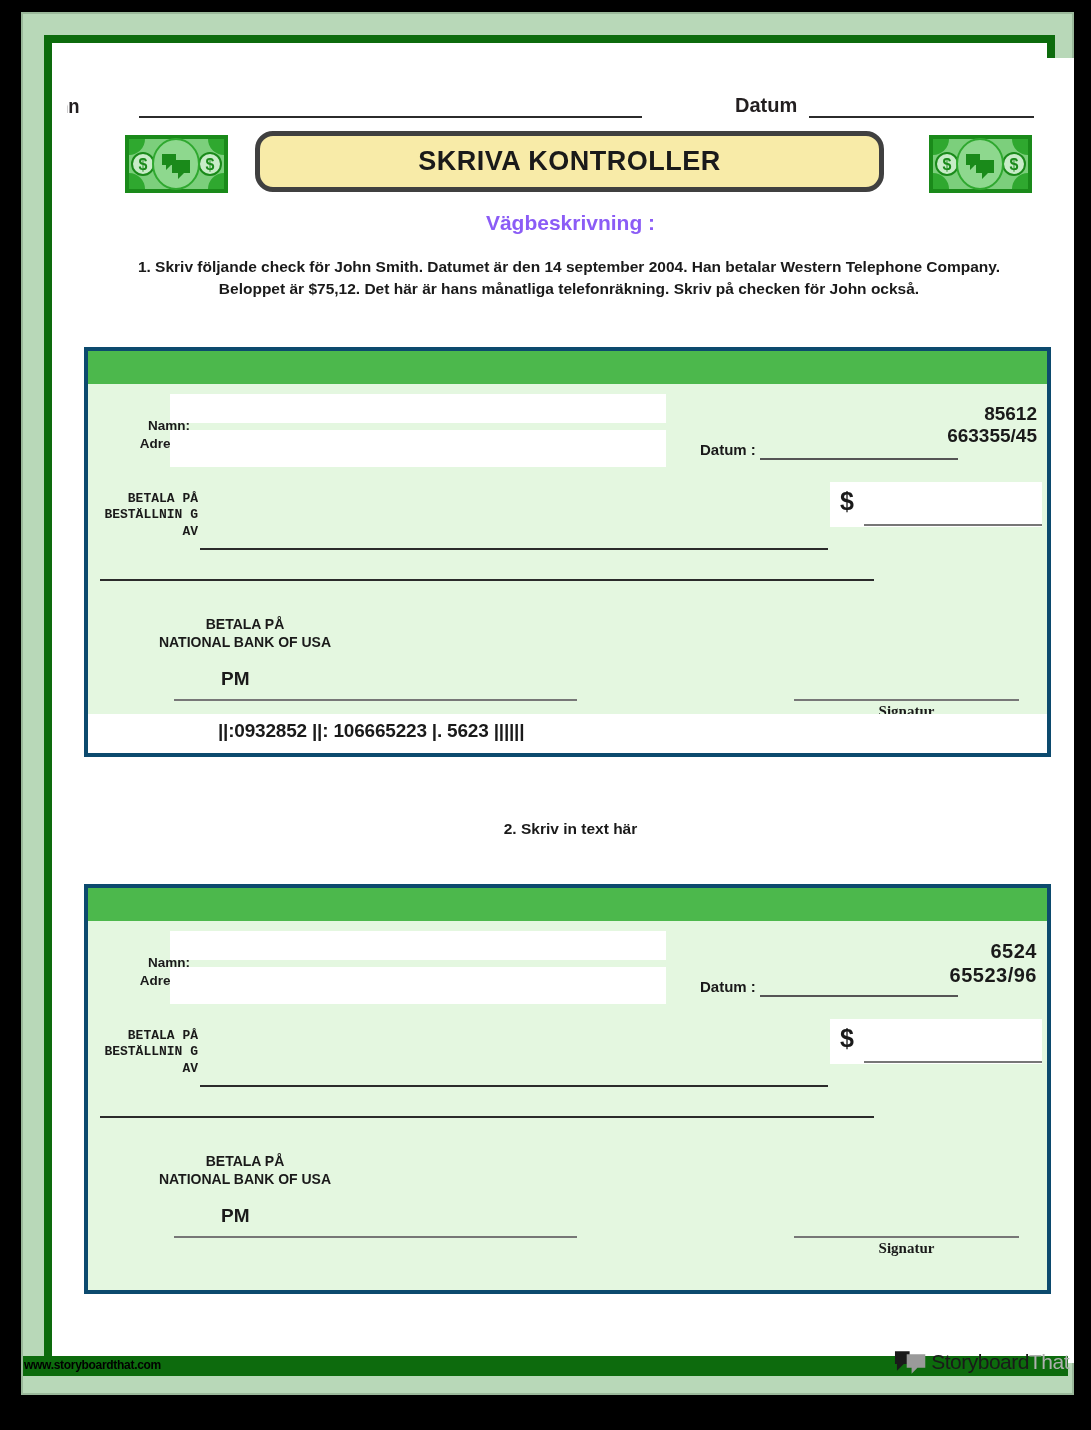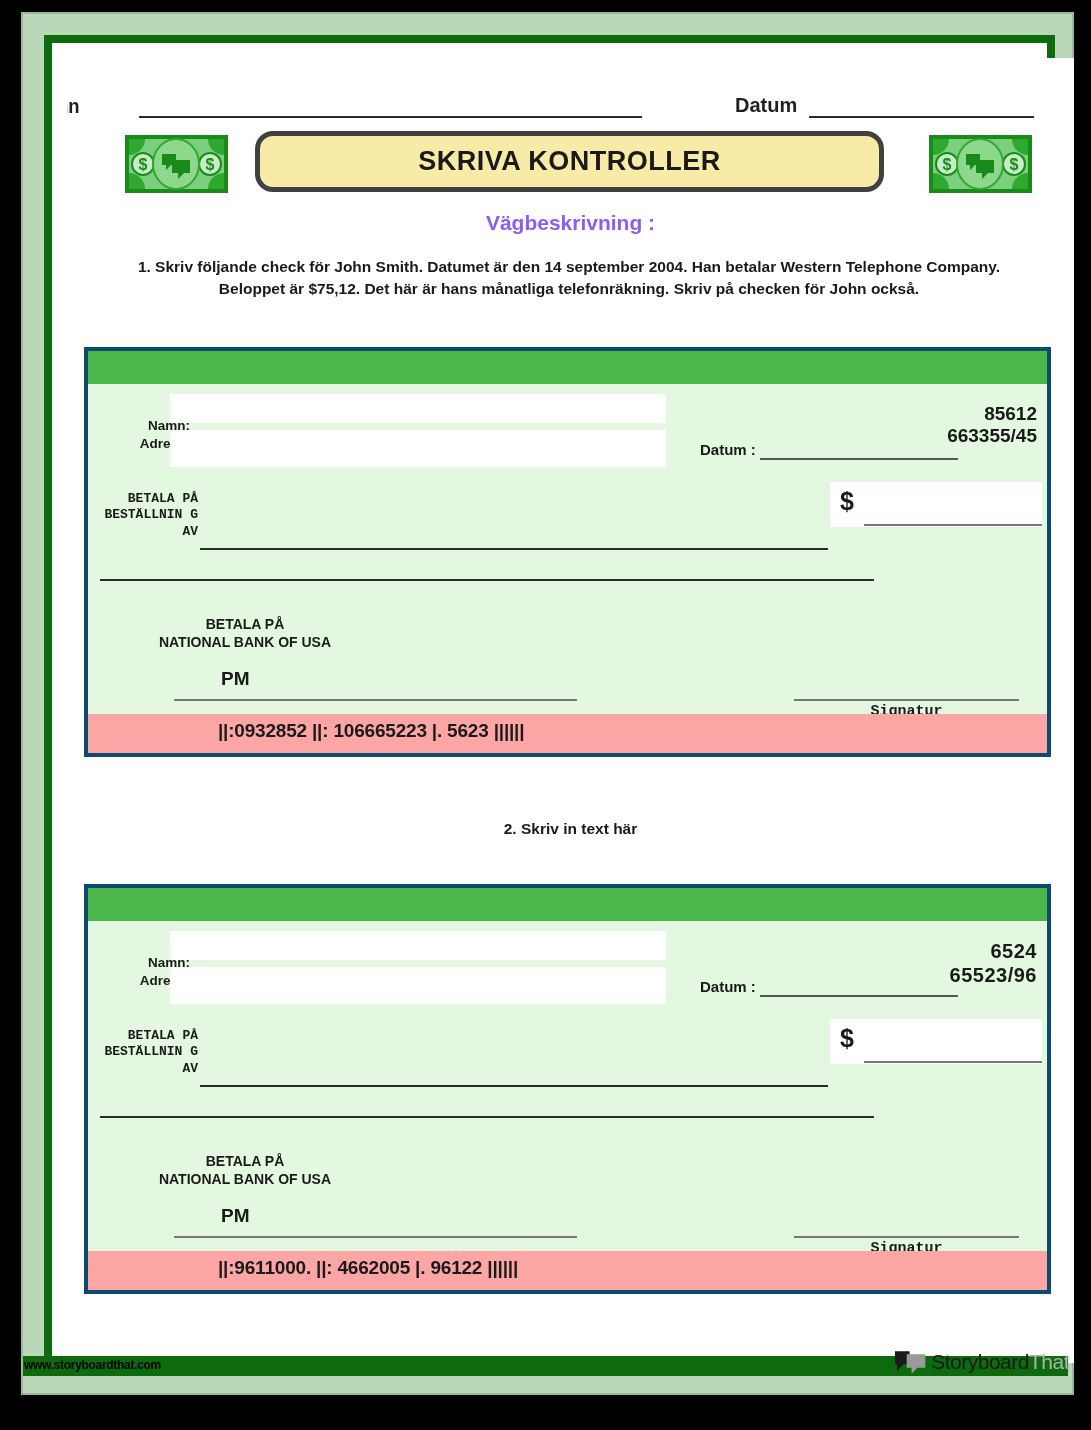--- a/index.html
+++ b/index.html
@@ -222,27 +222,27 @@
   }
   .sig-line {
     position: absolute; left: 706px; top: 348px;
     width: 225px; height: 0;
     border-bottom: 2px solid #777777;
   }
   .sig-label {
     position: absolute; left: 706px; top: 352px;
     width: 225px; text-align: center;
     font-size: 15px; font-weight: bold; color: #1a1a1a;
-    font-family: Liberation Mono, monospace;
+    font-family: Liberation Serif, serif;
   }
 
   .micr-strip {
     position: absolute; left: 0; bottom: 0;
     width: 100%; height: 39px;
-    background: #fca5a5;
+    background: #ffffff;
   }
   .micr-text {
     position: absolute; left: 130px; top: 6px;
     font-size: 19px; font-weight: bold; color: #1a1a1a;
     letter-spacing: -0.2px;
     font-family: "Liberation Sans Narrow", "Liberation Sans", sans-serif;
   }
 
   
   .footer-bar {
@@ -398,23 +398,20 @@
         <div>BETALA PÅ</div>
         <div>NATIONAL BANK OF USA</div>
       </div>
 
       <div class="memo-text">PM</div>
       <div class="memo-line"></div>
 
       <div class="sig-line"></div>
       <div class="sig-label">Signatur</div>
 
-      <div class="micr-strip">
-        <div class="micr-text">||:9611000. ||: 4662005 |. 96122 ||||||</div>
-      </div>
     </div>
 
   </div>
 </div>
 
 <div class="footer-bar"></div>
 <div class="footer-url">www.storyboardthat.com</div>
 <div class="logo">
   <svg width="34" height="26" viewBox="0 0 34 26">
     <path d="M1 2 h15 v13 h-6 l-7 7 v-7 h-2 z" fill="#1a1a1a"></path>

